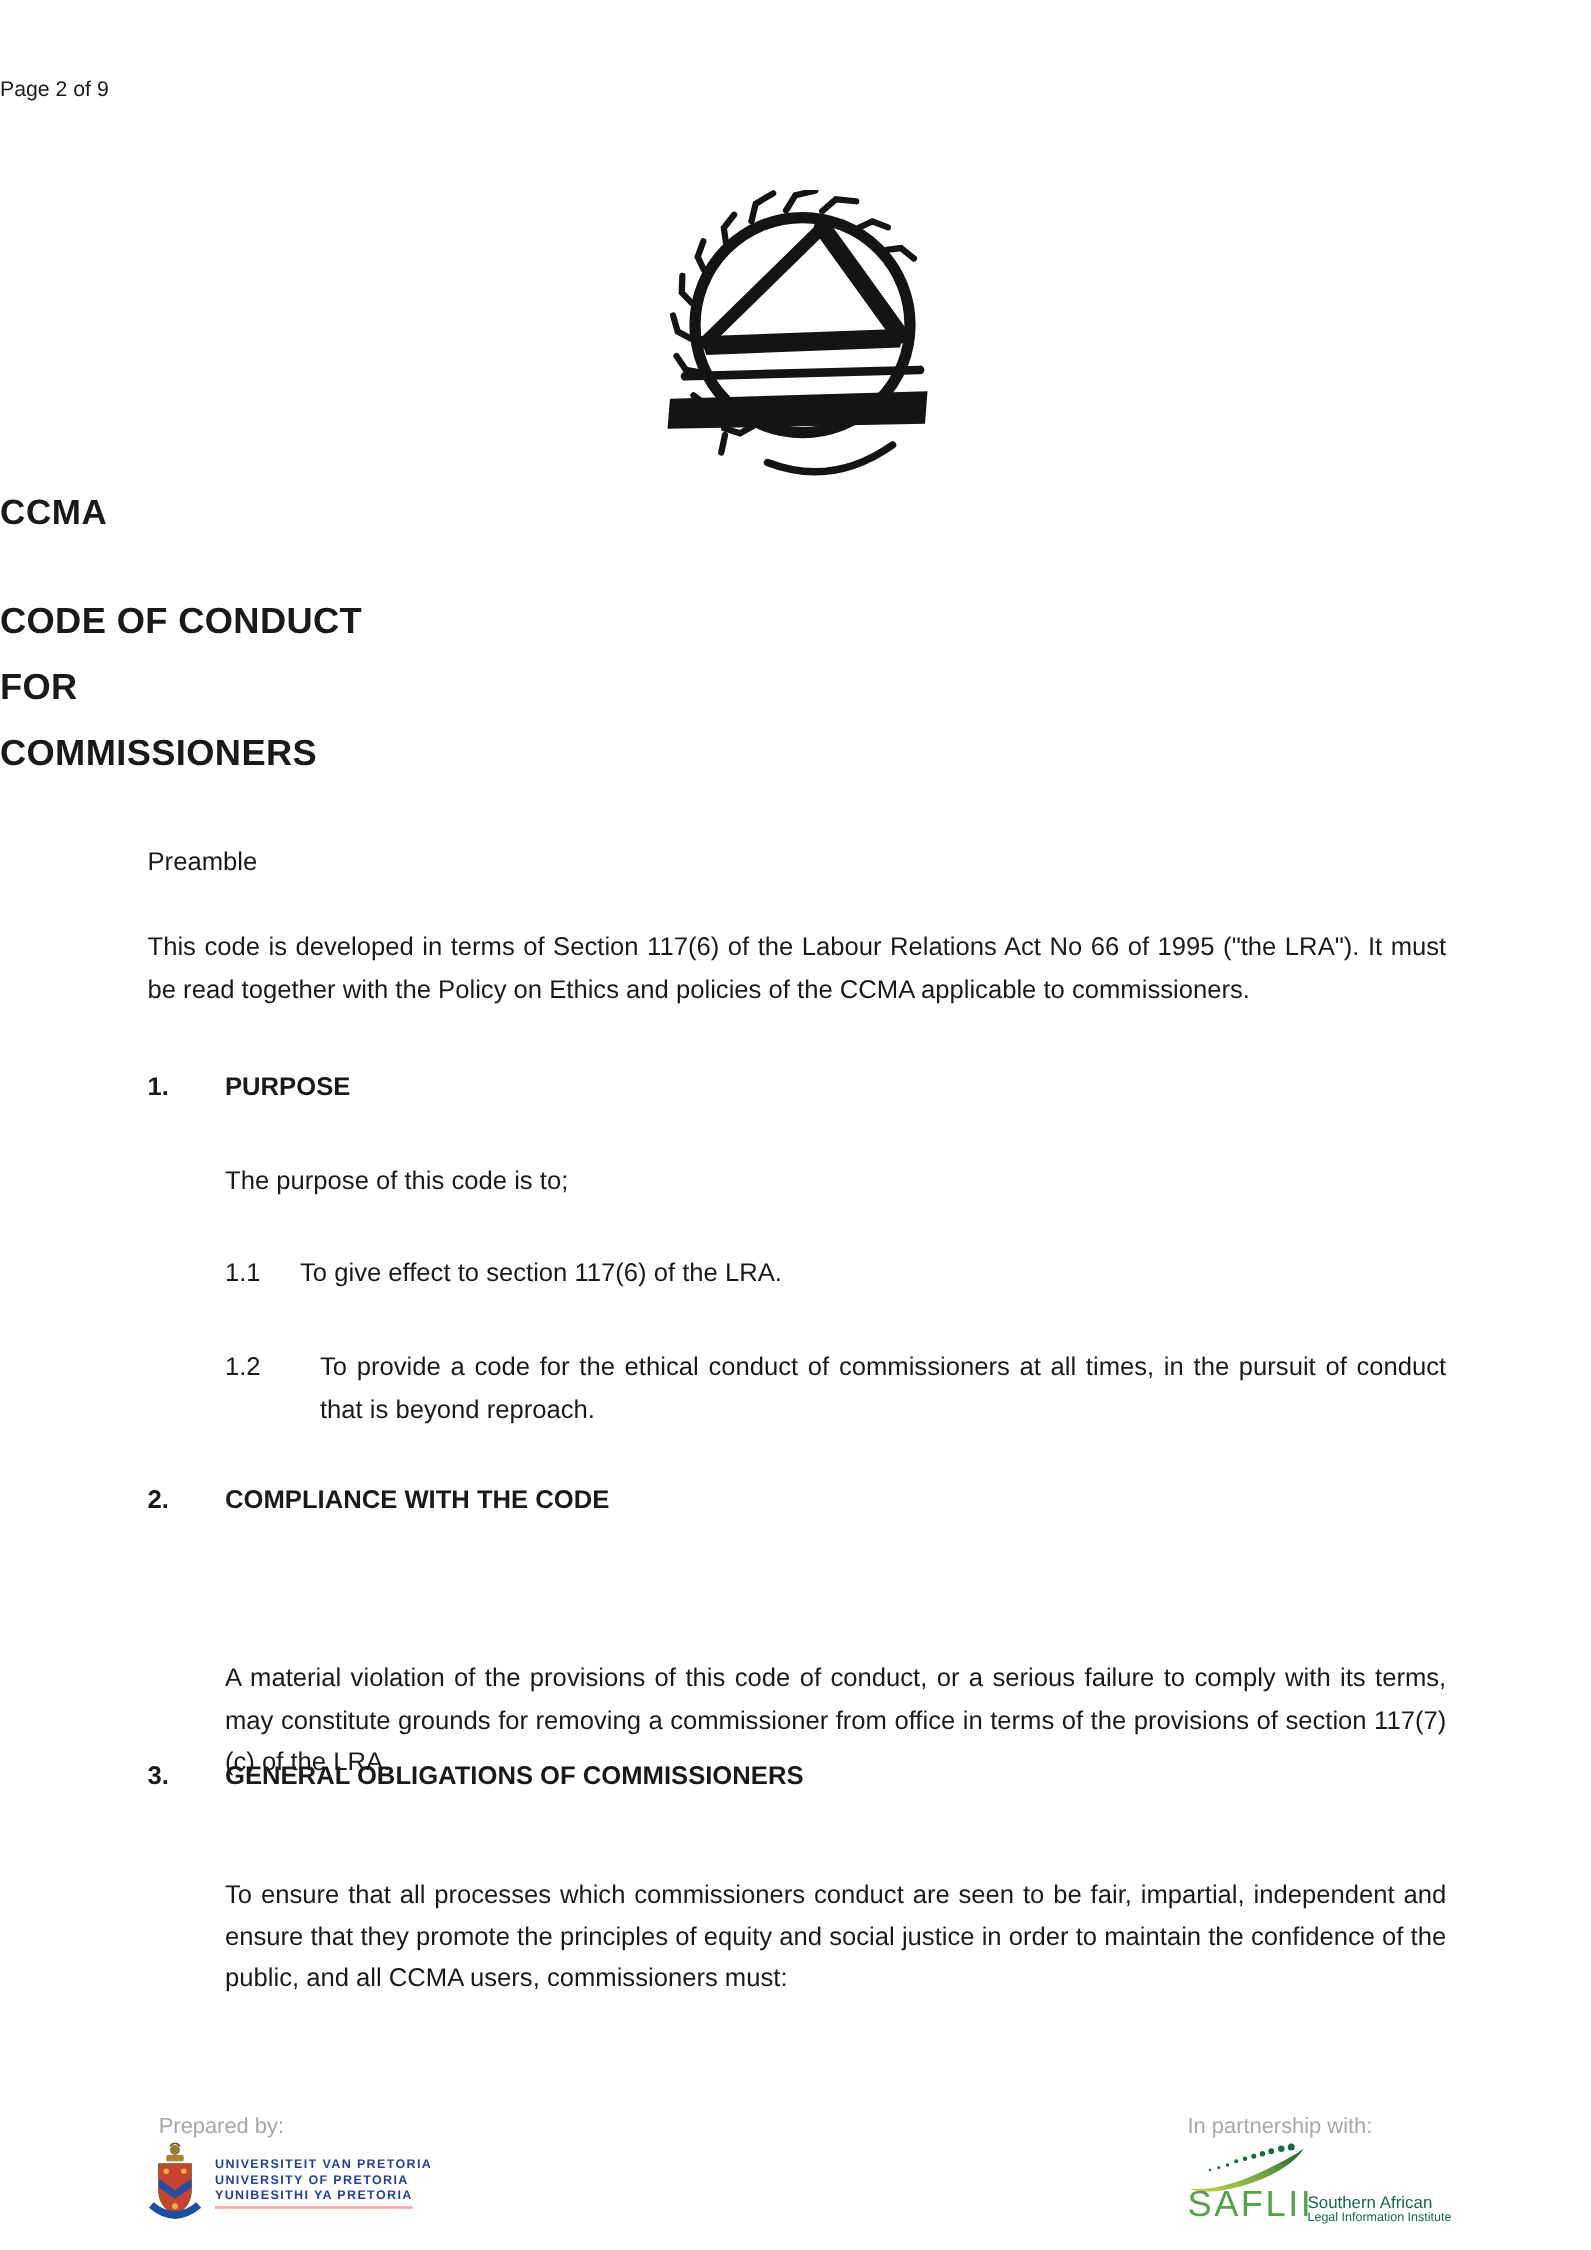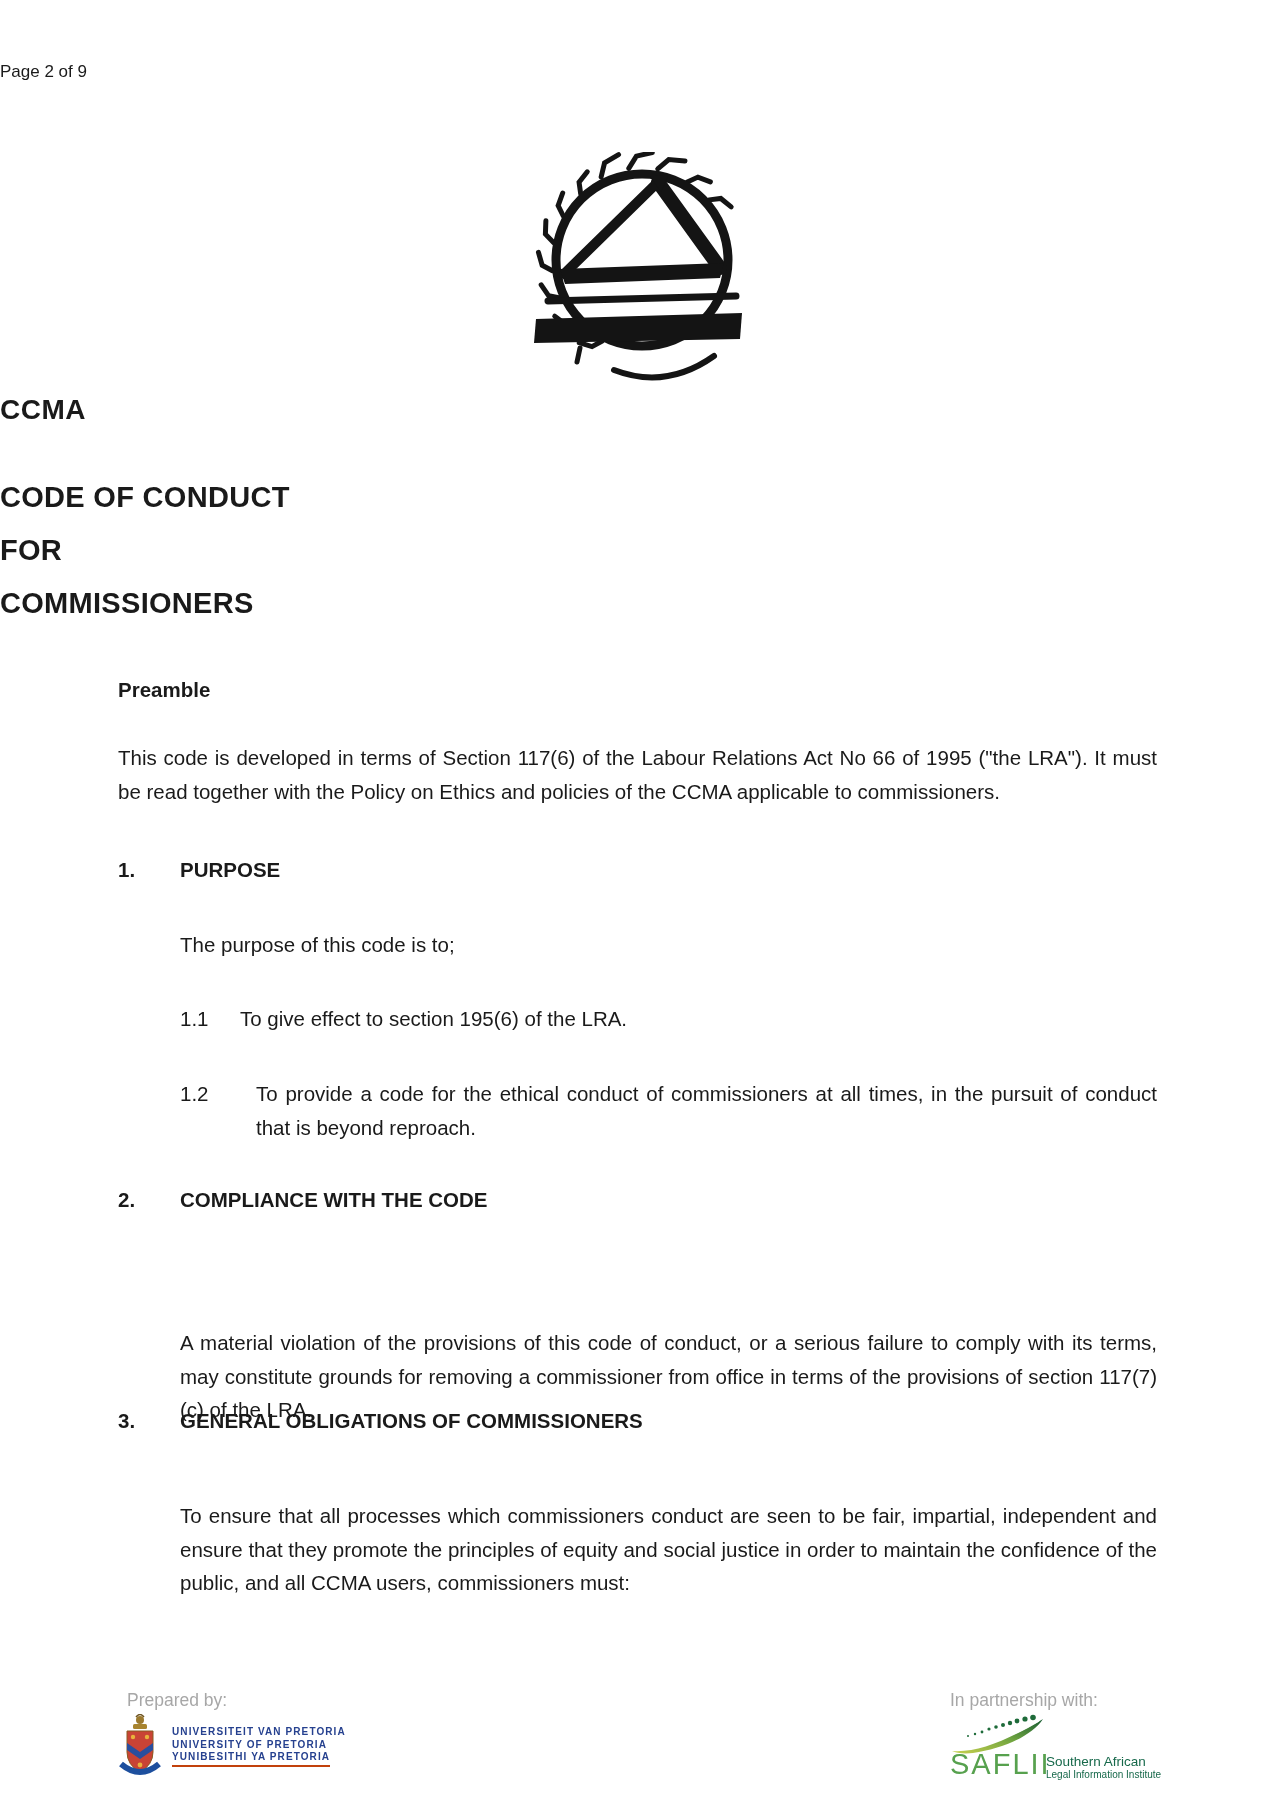--- a/index.html
+++ b/index.html
@@ -11,21 +11,21 @@
   .abs { position:absolute; }
   .centered { left:0; right:0; }
 
   .page-num { top:62px; font-size:17px; line-height:20px; }
 
   .ccma-label { top:396px; font-size:28px; font-weight:bold; line-height:28px; letter-spacing:0.5px; }
   .doc-title { font-size:29px; font-weight:bold; line-height:34px; letter-spacing:0.3px; }
   .t1 { top:480px; } .t2 { top:533px; } .t3 { top:586px; }
 
   .bodytxt { font-size:20.5px; line-height:33.5px; }
-  .bold { font-weight:bold; }
+  .bold { font-weight:normal; }
   .just { text-align:justify; text-justify:inter-word; }
 
   .preamble-h { top:673px; left:118px; }
   .para1 { top:741px; left:118px; right:116px; }
 
   .sec-row { display:flex; align-items:flex-start; }
   .sec-row .num { flex:none; width:62px; font-weight:bold; }
   .sec-row .htxt { font-weight:bold; }
 
   .h1 { top:853px; left:118px; right:116px; }
@@ -43,21 +43,21 @@
   .para3 { top:1479px; left:180px; right:116px;margin-top:20px; }
 
   .foot-label { font-size:17.5px; color:#a7a7a7; line-height:21px; }
   .prep { top:1690px; left:127px; }
   .part { top:1690px; left:950px; }
 
   .up-logo { top:1714px; left:118px; display:flex; align-items:flex-start; }
   .up-text { margin-left:10px; padding-top:12px; }
   .up-text div { font-size:10px; font-weight:bold; letter-spacing:1.1px;
                  color:#26418f; line-height:12.5px; white-space:nowrap; }
-  .up-text .u3 span { display:inline-block; border-bottom:2px solid #c2410c; padding-bottom:1px; }
+  .up-text .u3 span { display:inline-block; border-bottom:2px solid #fca5a5; padding-bottom:1px; }
 
   .saflii { top:1710px; left:948px; width:240px; height:80px; }
   .saflii-swoosh { position:absolute; left:4px; top:4px; }
   .saflii-word { position:absolute; left:2px; top:38px; font-size:29px; font-weight:500;
                  color:#57a14e; letter-spacing:2px; line-height:32px; }
   .saflii-tags { position:absolute; left:98px; top:44px; color:#17694b; }
   .saflii-tags .tg1 { font-size:13.5px; line-height:15px; }
   .saflii-tags .tg2 { font-size:10px; line-height:12px; }
 
   .ccma-logo { top:152px; left:518px; }
@@ -117,21 +117,21 @@
   <div class="abs bodytxt just para1">This code is developed in terms of Section 117(6) of the Labour Relations Act No 66 of 1995 ("the LRA"). It must be read together with the Policy on Ethics and policies of the CCMA applicable to commissioners.</div>
 
   <div class="abs bodytxt sec-row h1">
     <span class="num">1.</span>
     <span class="htxt">PURPOSE</span>
   </div>
   <div class="abs bodytxt intro">The purpose of this code is to;</div>
 
   <div class="abs bodytxt item-row i11">
     <span class="inum">1.1</span>
-    <span class="itxt">To give effect to section 195(6) of the LRA.</span>
+    <span class="itxt">To give effect to section 117(6) of the LRA.</span>
   </div>
   <div class="abs bodytxt item-row i12">
     <span class="inum">1.2</span>
     <span class="itxt just">To provide a code for the ethical conduct of commissioners at all times, in the pursuit of conduct that is beyond reproach.</span>
   </div>
 
   <div class="abs bodytxt sec-row h2">
     <span class="num">2.</span>
     <span class="htxt">COMPLIANCE WITH THE CODE</span>
   </div>

